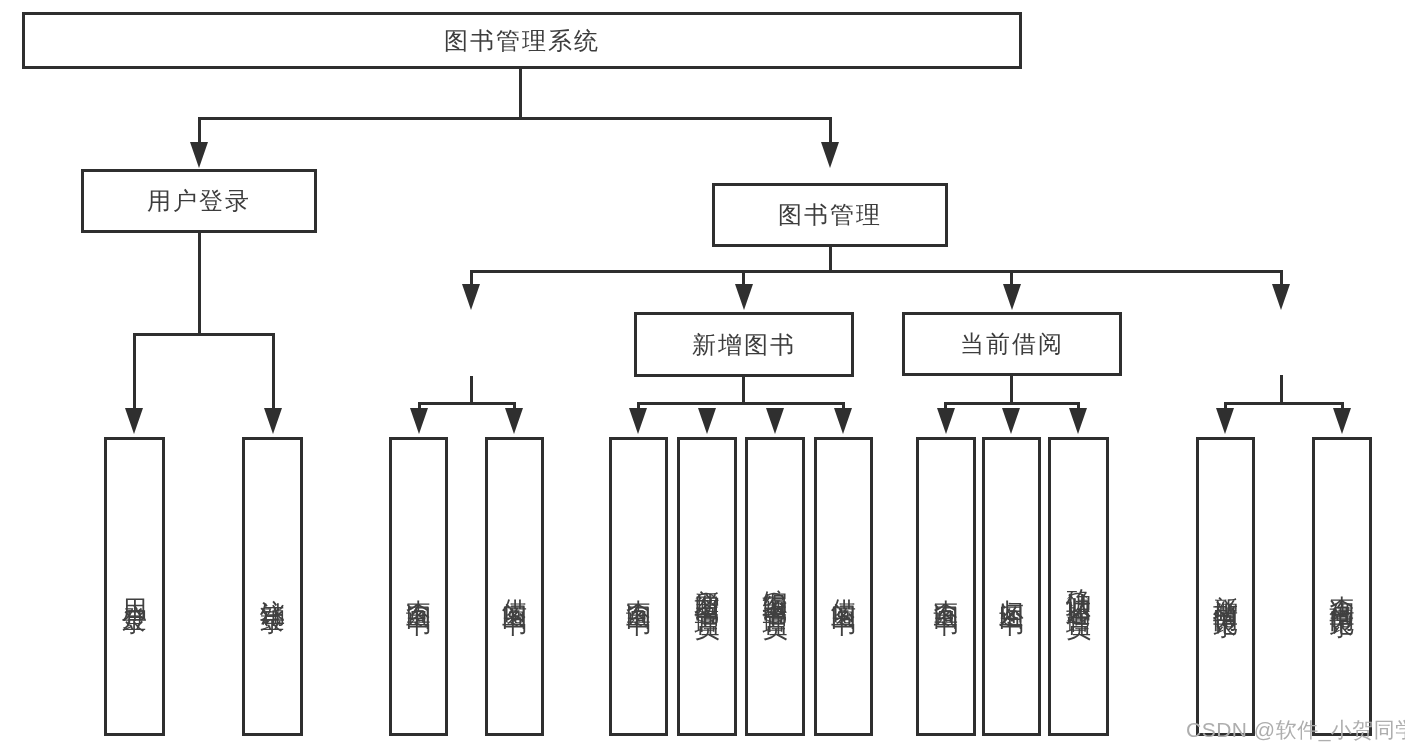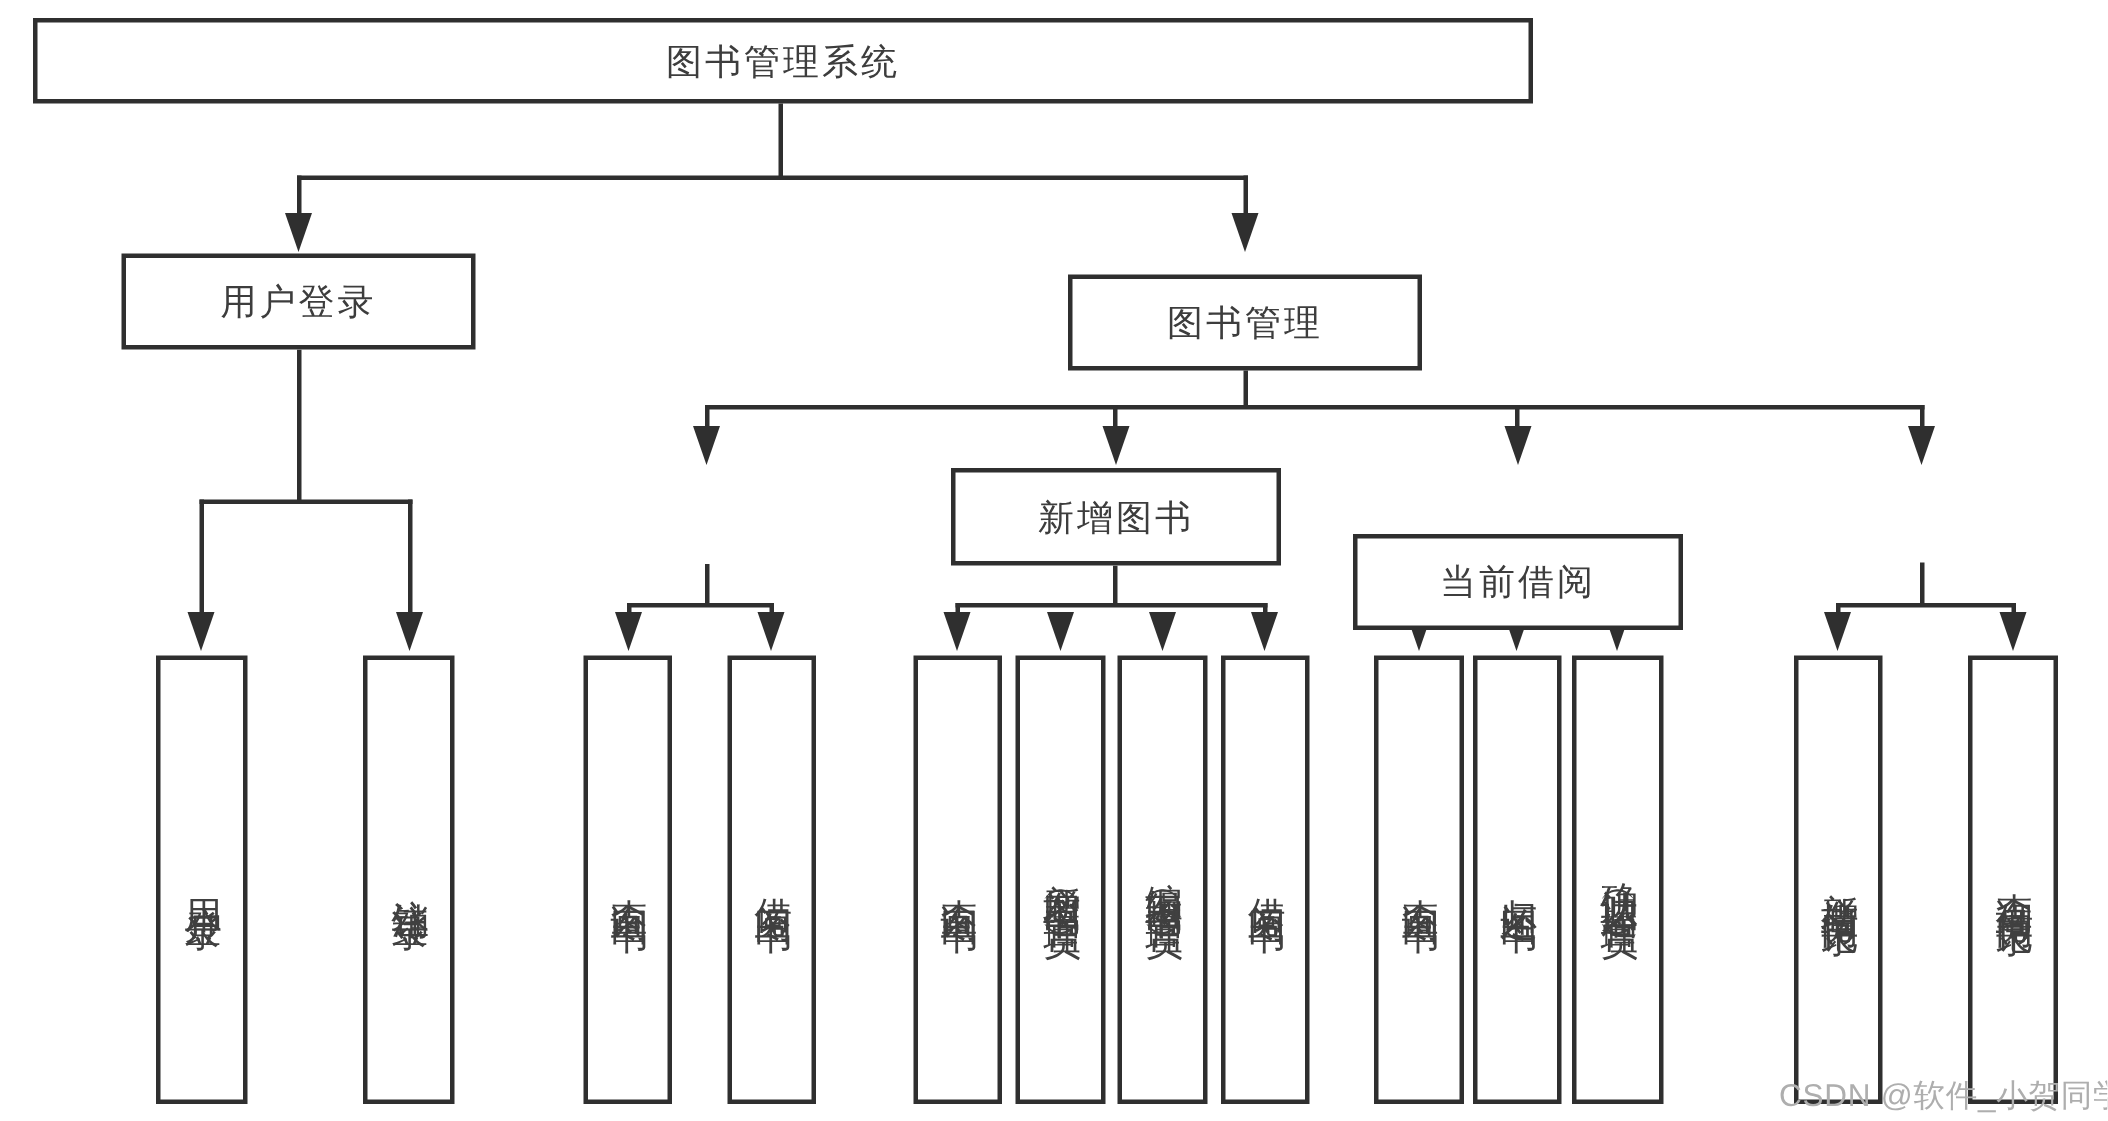--- a/index.html
+++ b/index.html
@@ -93,21 +93,21 @@
 
   <div class="box" style="left:712px; top:183px; width:236px; height:64px;">
     <span>图书管理</span>
   </div>
 
 
   <div class="box" style="left:634px; top:312px; width:220px; height:65px;">
     <span>新增图书</span>
   </div>
 
-  <div class="box" style="left:902px; top:312px; width:220px; height:64px;margin-top:44px;">
+  <div class="box" style="left:902px; top:312px; width:220px; height:64px;">
     <span>当前借阅</span>
   </div>
 
 
   <div class="leaf" style="left:104px; width:61px;">
     <span class="vtxt">用户登录</span>
   </div>
   <div class="leaf" style="left:242px; width:61px;">
     <span class="vtxt">注销登录</span>
   </div>

